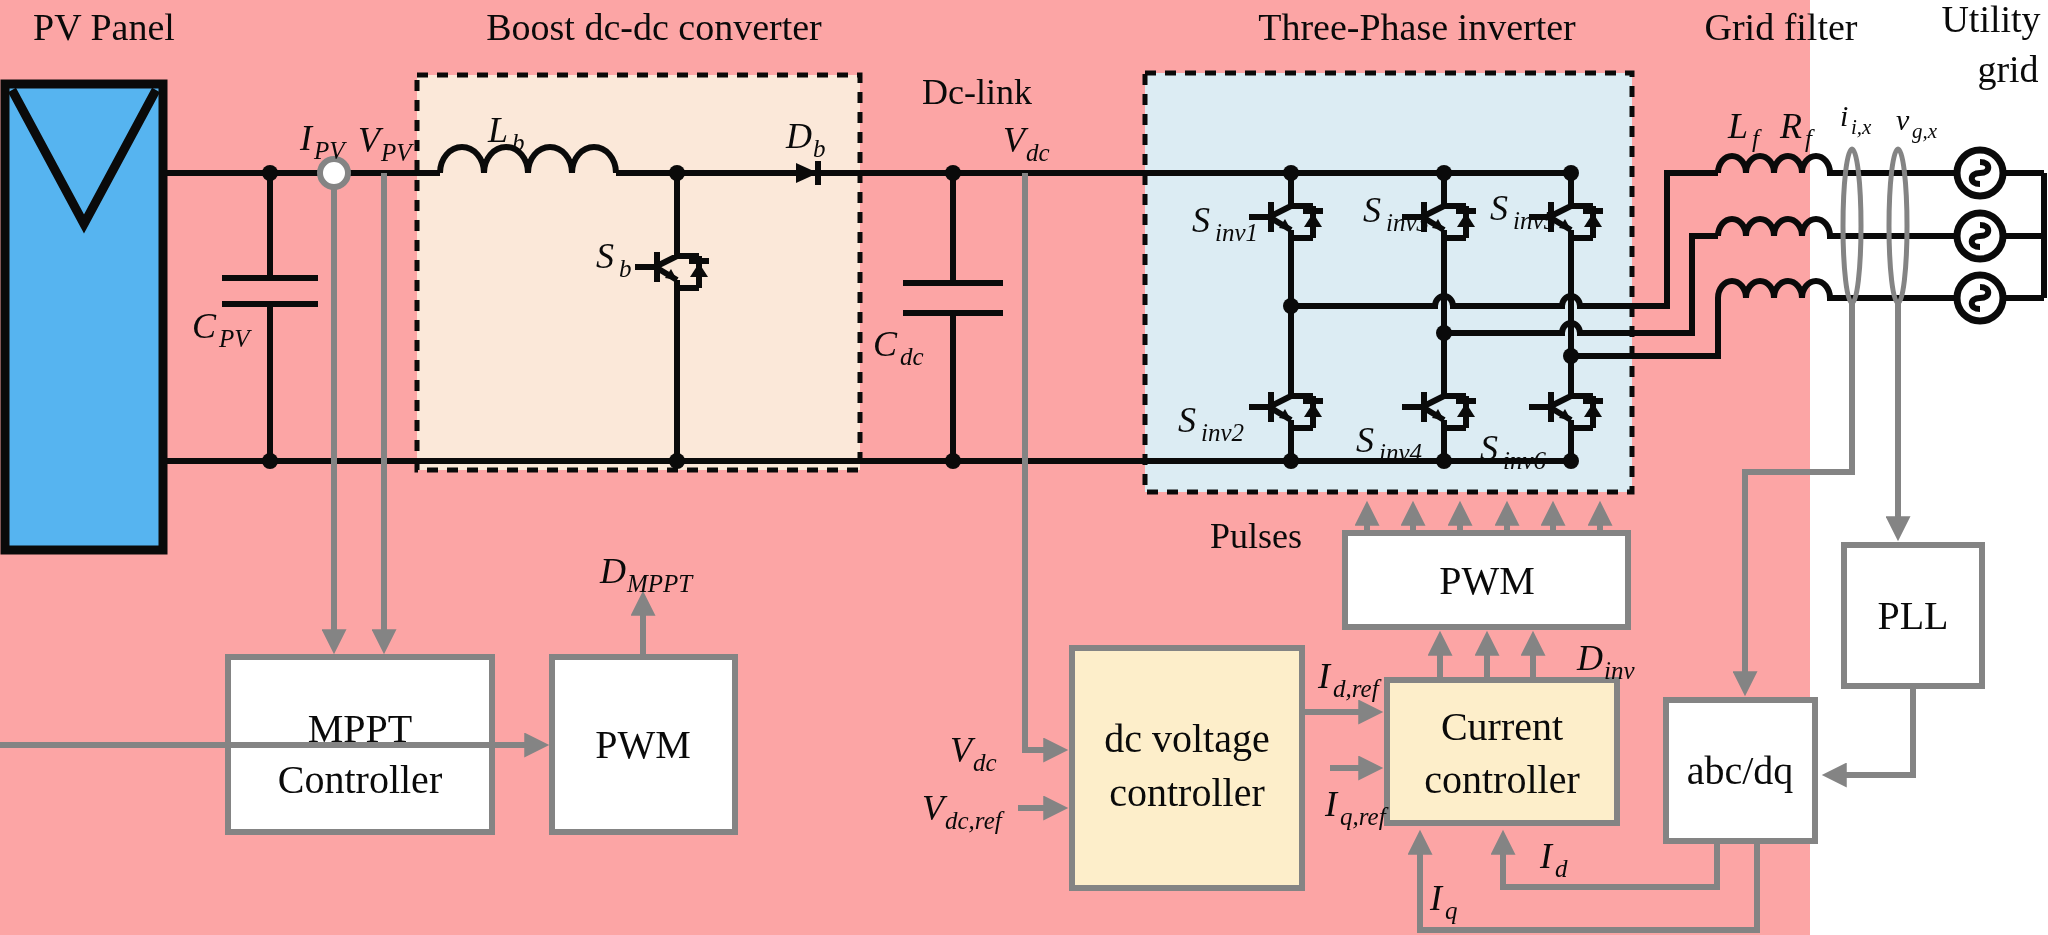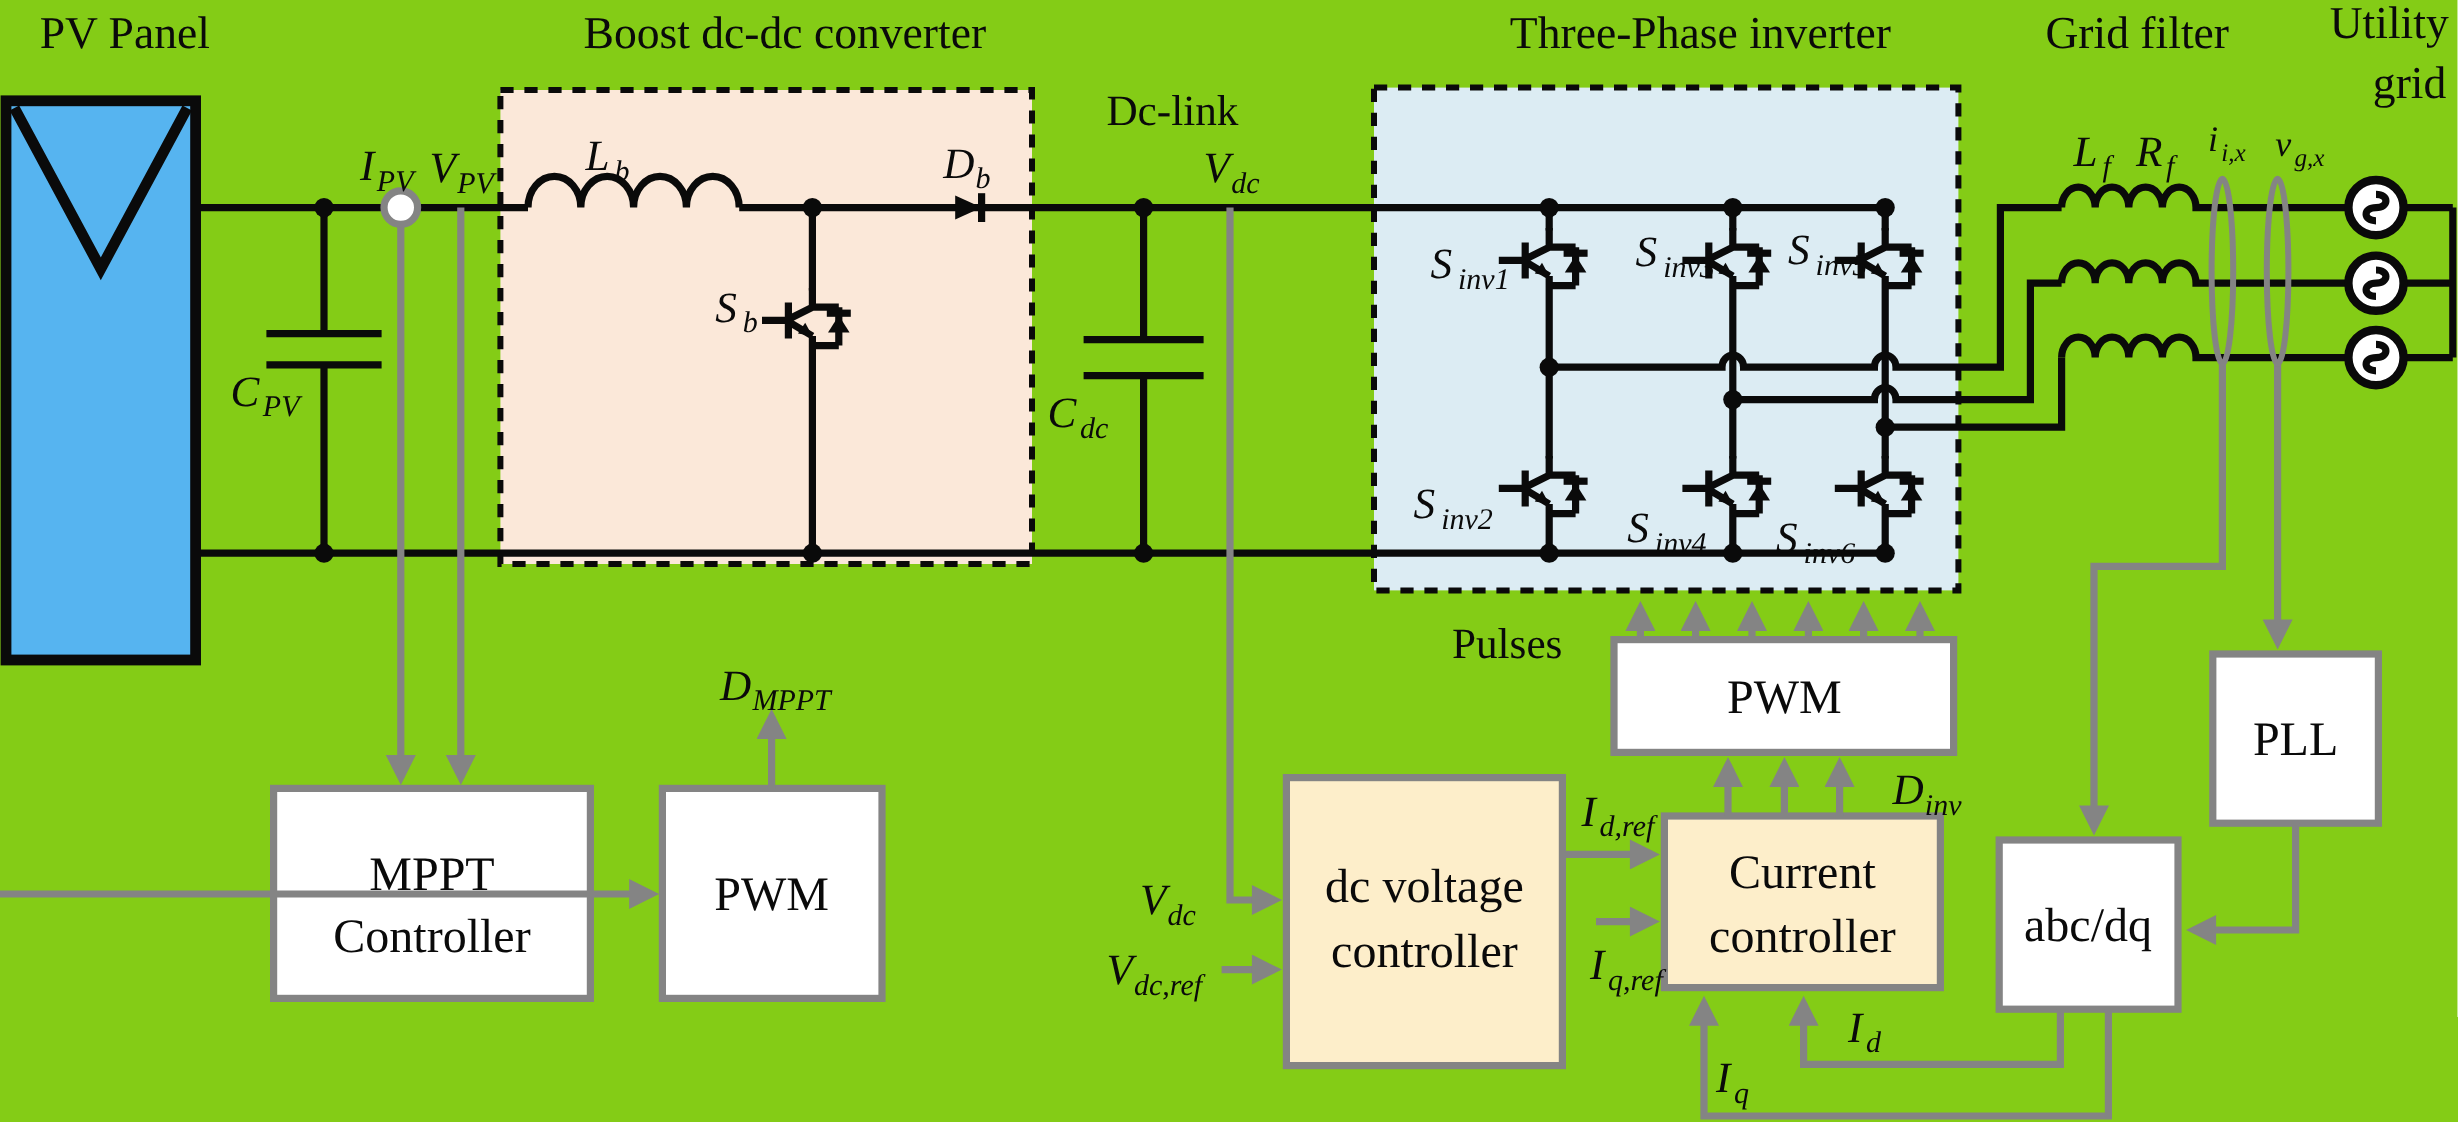--- a/index.html
+++ b/index.html
@@ -1,16 +1,16 @@
 <!DOCTYPE html>
 <html><head>
 <meta charset="utf-8">
 <style>
   html,body{margin:0;padding:0;background:#ffffff;}
-  .stage{width:2048px;height:935px;position:relative;background:#84cc16;}
+  .stage{width:1810px;height:935px;position:relative;background:#fca5a5;}
   svg{display:block;}
   .wire{stroke:#0a0a0a;stroke-width:6;fill:none;}
   .graywire{stroke:#848484;stroke-width:6;fill:none;}
   .dashbox{stroke:#0a0a0a;stroke-width:5;stroke-dasharray:11 9;}
   .blockbox{stroke:#848484;stroke-width:6;}
   .dot{fill:#0a0a0a;stroke:none;}
   text{font-family:"Liberation Serif","DejaVu Serif",serif;fill:#0a0a0a;}
   .title{font-size:38px;text-anchor:middle;}
   .small-title{font-size:36px;text-anchor:middle;}
   .blk{font-size:40px;text-anchor:middle;}

